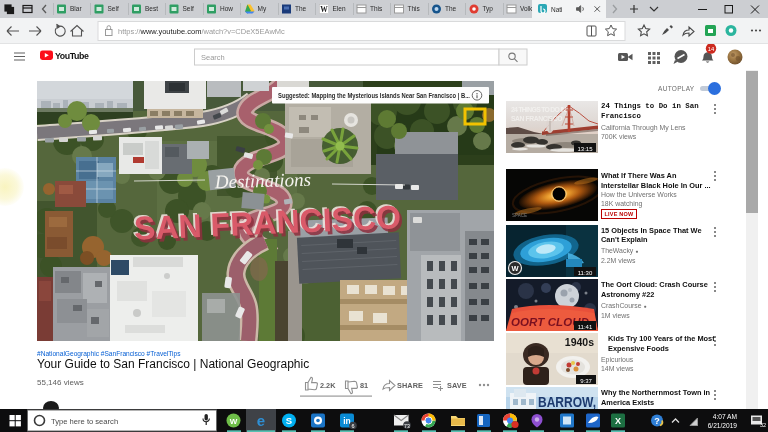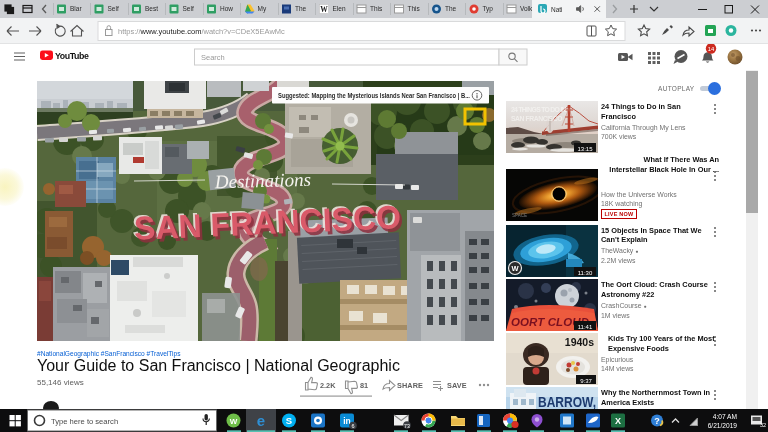--- a/index.html
+++ b/index.html
@@ -514,21 +514,21 @@
   <rect x="235" y="6" width="217" height="16.5" rx="1" fill="#fdfdfd"></rect>
   <text x="241" y="17" font-size="6.4" fill="#2a2a2a" font-weight="bold" textLength="192" lengthAdjust="spacingAndGlyphs">Suggested: Mapping the Mysterious Islands Near San Francisco | B...</text>
   <circle cx="440" cy="14.3" r="4.8" fill="none" stroke="#666" stroke-width="1"></circle>
   <rect x="439.4" y="12" width="1.2" height="1.4" fill="#666"></rect>
   <rect x="439.4" y="14.2" width="1.2" height="3" fill="#666"></rect>
 
   <rect x="428" y="28" width="20" height="15" fill="none" stroke="#f2c200" stroke-width="3"></rect>
 </svg>
 
 <div class="ab" style="left:37px;top:350px;font-size:6.6px;color:#065fd4;">#NationalGeographic  #SanFrancisco  #TravelTips</div>
-<div class="ab" style="left:37px;top:356.5px;font-size:16px;color:#0f0f0f;">Your Guide to San Francisco | National Geographic</div>
+<div class="ab" style="left:37px;top:356.5px;font-size:12px;color:#0f0f0f;">Your Guide to San Francisco | National Geographic</div>
 <div class="ab" style="left:37px;top:377.5px;font-size:8px;color:#606060;">55,146 views</div>
 <svg class="ab" style="left:296px;top:370px" width="200" height="30">
   <g fill="none" stroke="#909090" stroke-width="1.1">
     <path d="M9.5 12.5 h2.5 v7.5 h-2.5 z M12 19 l6.5 .8 q1.8 0 2 -1.4 l.9 -4.2 q.2 -1.6 -1.6 -1.6 h-4.2 l.8 -3.3 q.3 -1.8 -1.4 -2 l-3 5.2"></path>
     <path d="M49.5 18.5 h2.5 v-7.5 h-2.5 z M52 12 l6.5 -.8 q1.8 0 2 1.4 l.9 4.2 q.2 1.6 -1.6 1.6 h-4.2 l.8 3.3 q.3 1.8 -1.4 2 l-3 -5.2"></path>
     <path d="M87 19 q1 -5.5 6.5 -5.5 v-3 l5.5 5 l-5.5 5 v-3 q-4.5 0 -6.5 1.5 z"></path>
     <path d="M137 11.5 h8 M137 14.5 h8 M137 17.5 h5 M144.5 16 v5 M142 18.5 h5"></path>
   </g>
   <text x="24" y="18.3" font-size="7.3" font-weight="bold" fill="#606060">2.2K</text>
   <text x="64" y="18.3" font-size="7.3" font-weight="bold" fill="#606060">81</text>
@@ -590,21 +590,21 @@
         </g>
   <path d="M38 30 Q 52 12 63 5 Q 74 12 83 20 L 92 23" stroke="#b5402f" stroke-width=".9" fill="none"></path>
   <path d="M56 25 Q 60 15 63 7 M68 25 Q 66 16 63 7" stroke="#c57f6e" stroke-width=".5" fill="none"></path>
   <ellipse cx="44" cy="24" rx="4" ry="8" fill="#ddd5d0" opacity=".9"></ellipse>
   <rect x="43" y="18" width="2" height="12" fill="#c8beb8"></rect>
   <text x="5" y="11" font-size="6.8" font-weight="bold" fill="#fafaf8" opacity=".62" textLength="56" style="letter-spacing:.5px">24 THINGS TO DO IN</text>
   <text x="5" y="20" font-size="6.8" font-weight="bold" fill="#fafaf8" opacity=".62" textLength="52" style="letter-spacing:.5px">SAN FRANCISCO</text>
   <rect x="68" y="42" width="22" height="9" fill="#111"></rect>
   <text x="79" y="49.5" font-size="6" fill="#fff" text-anchor="middle">13:15</text>
 </svg>
-<div class="ab t-title" style="left:601px;top:102px;width:116px;">24 Things to Do in San<br>Francisco</div>
+<div class="ab t-title" style="left:601px;top:102px;width:116px;font-family:Liberation Mono, monospace;">24 Things to Do in San<br>Francisco</div>
 <div class="ab t-meta" style="left:601px;top:123px;">California Through My Lens<br>700K views</div>
 
 <svg class="ab" style="left:505.5px;top:168.5px" width="92" height="52">
   <rect width="92" height="52" fill="#060605"></rect>
   <defs>
           <radialGradient id="bh1" cx=".5" cy=".5" r=".5">
     <stop offset="0" stop-color="#f8d488"></stop>
             <stop offset=".25" stop-color="#eda030"></stop>
     <stop offset=".55" stop-color="#b05a10"></stop>
             <stop offset=".8" stop-color="#5a2c08"></stop>
@@ -616,21 +616,21 @@
     <ellipse cx="52" cy="26" rx="46" ry="16" fill="none" stroke="#3a1d06" stroke-width="2" opacity=".6"></ellipse>
   </g>
   <circle cx="53" cy="25" r="6.5" fill="#000"></circle>
   <circle cx="53" cy="25" r="7.3" fill="none" stroke="#f8d488" stroke-width=".9"></circle>
   <g fill="#c8781c" opacity=".5">
           <ellipse cx="22" cy="42" rx="14" ry="2.5" transform="rotate(-12 22 42)"></ellipse>
           <ellipse cx="80" cy="12" rx="12" ry="2.5" transform="rotate(-12 80 12)"></ellipse>
         </g>
   <text x="6" y="48" font-size="4.5" fill="#7a7a7a">SPACE</text>
 </svg>
-<div class="ab t-title" style="left:601px;top:155px;width:118px;text-align:right;">What If There Was An<br>Interstellar Black Hole In Our ...</div>
+<div class="ab t-title" style="left:601px;top:171px;width:118px;">What If There Was An<br>Interstellar Black Hole In Our ...</div>
 <div class="ab t-meta" style="left:601px;top:190px;">How the Universe Works<br>18K watching</div>
 <div class="ab" style="left:601px;top:208.5px;border:1px solid #b00;color:#b00;font-size:5.5px;font-weight:bold;padding:1px 2.5px;letter-spacing:.2px;">LIVE NOW</div>
 
 <svg class="ab" style="left:505.5px;top:224.5px" width="92" height="52">
   <rect width="92" height="52" fill="#072430"></rect>
   <rect x="60" y="0" width="32" height="52" fill="#0a3240"></rect>
   <g transform="rotate(-10 40 25)">
     <ellipse cx="40" cy="25" rx="33" ry="15" fill="#1578a8" opacity=".75"></ellipse>
     <ellipse cx="40" cy="25" rx="26" ry="11.5" fill="#2ea0d8"></ellipse>
     <ellipse cx="40" cy="25" rx="18" ry="8" fill="#5cc4ec"></ellipse>

